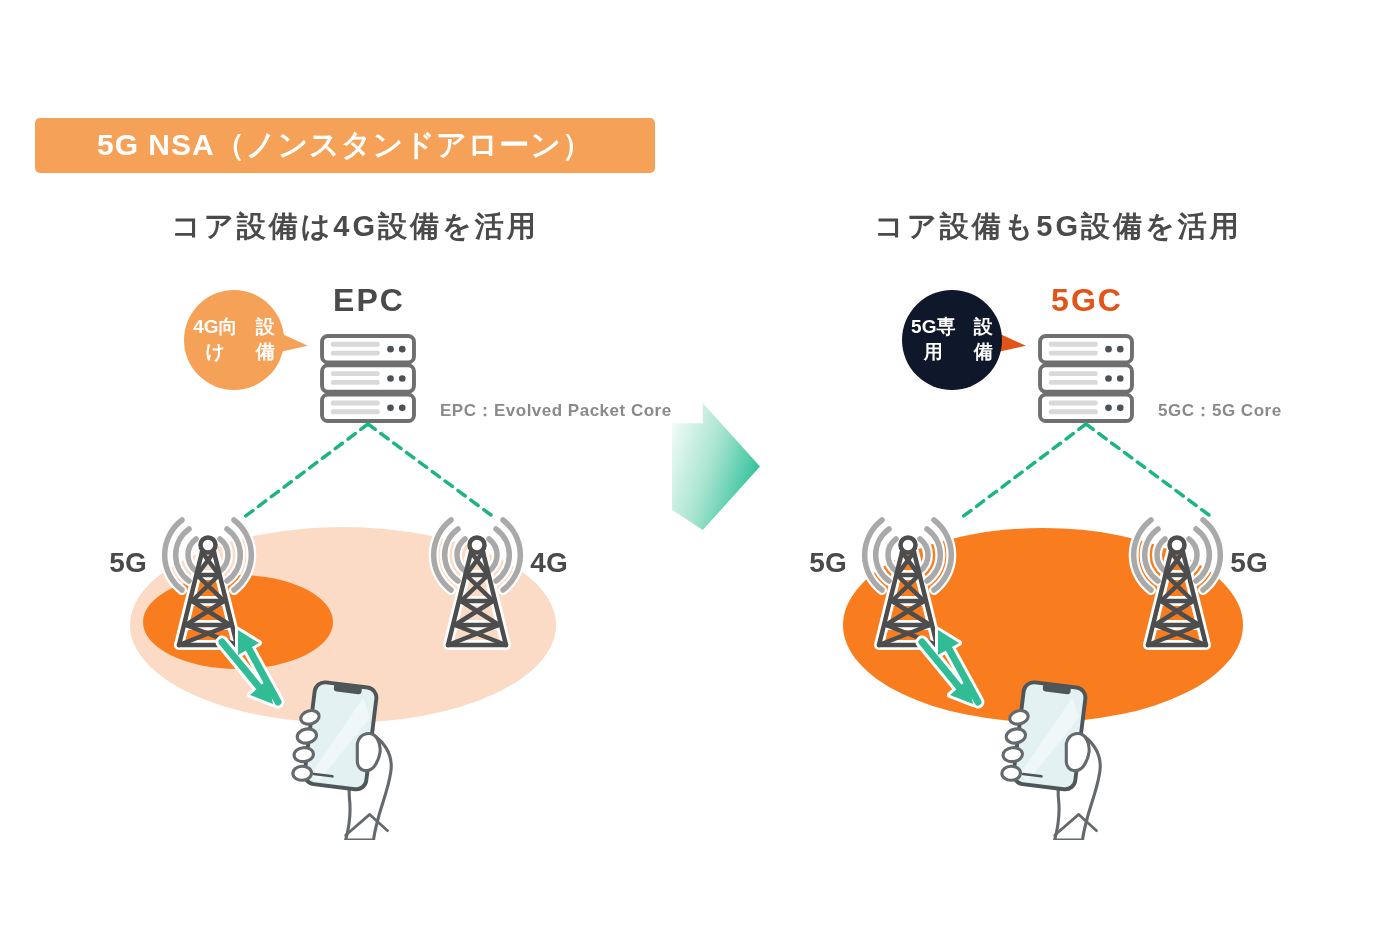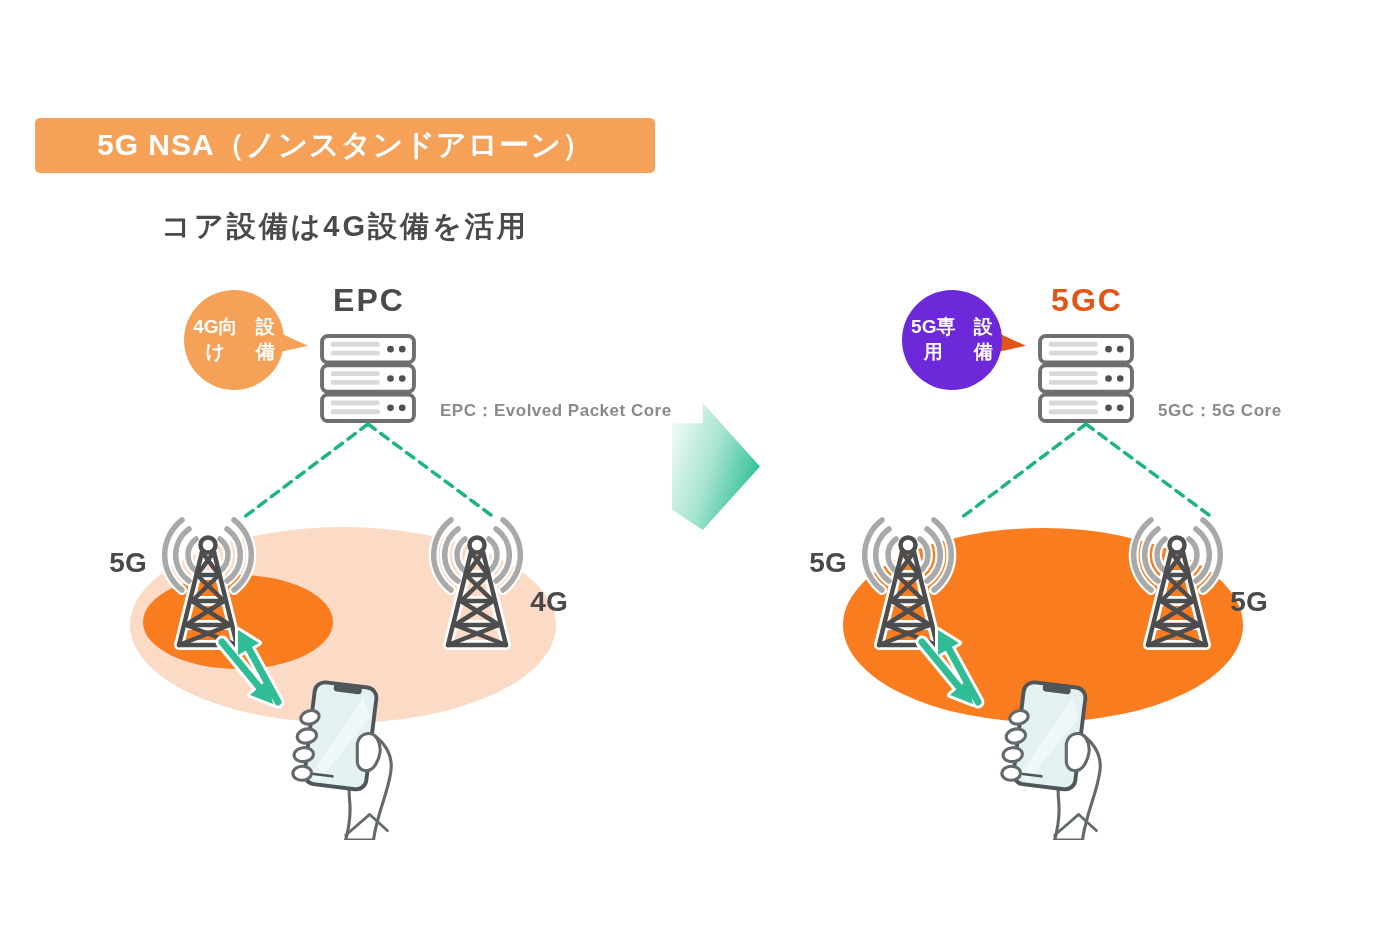--- a/index.html
+++ b/index.html
@@ -9,36 +9,36 @@
   .panel{position:absolute;top:0;width:700px;height:802px;}
   .panel--left{left:0;}
   .panel--right{left:700px;}
 
   .header{position:absolute;top:118px;left:35px;width:620px;height:55px;border-radius:5px;
           display:flex;align-items:center;justify-content:center;color:#fff;
           font-size:30px;font-weight:700;letter-spacing:1px;}
   .panel--left .header{background:#F5A157;}
   .panel--right .header{background:#E25417;left:48px;}
 
-  .subtitle{position:absolute;top:207px;left:35px;width:620px;text-align:center;
+  .subtitle{position:absolute;top:207px;left:45px;width:620px;text-align:center;
             font-size:29px;font-weight:700;color:#4A4A4A;letter-spacing:3px;}
   .panel--right .subtitle{left:48px;}
 
   .core-group{position:absolute;left:0;top:0;width:700px;height:933px;margin-left:28px;}
   .panel--right .core-group{left:18px;}
 
   .core-title{position:absolute;top:282px;left:266px;width:150px;text-align:center;
               font-size:32px;font-weight:700;color:#4A4A4A;letter-spacing:2px;}
   .panel--right .core-title{color:#E25417;}
 
   .bubble{position:absolute;top:290px;left:156px;width:100px;height:100px;border-radius:50%;
           background:#F5A157;color:#fff;font-weight:700;font-size:19px;line-height:1.3;
           display:flex;flex-direction:row;align-items:center;justify-content:center;
           text-align:center;z-index:2;}
-  .panel--right .bubble{background:#6d28d9;text-align:center;}
+  .panel--right .bubble{background:#0f172a;text-align:center;}
   .bubble-tail{position:absolute;top:333px;left:247px;width:0;height:0;z-index:1;
                border-top:11px solid transparent;border-bottom:11px solid transparent;
                border-left:33px solid #F5A157;transform:rotate(6deg);}
   .panel--right .bubble-tail{border-left-color:#E25417;}
 
   .server{position:absolute;top:334px;left:291px;width:98px;height:90px;}
   .caption{position:absolute;top:399px;left:412px;font-size:17px;font-weight:700;
            color:#8A8A8A;letter-spacing:.5px;white-space:nowrap;}
   .dashes{position:absolute;top:420px;left:180px;width:320px;height:104px;}
 
@@ -46,21 +46,21 @@
   .ellipse--light{top:527px;left:130px;width:426px;height:196px;background:#FBDAC6;}
   .ellipse--dark-small{top:575px;left:143px;width:190px;height:94px;background:#F97C1E;}
   .ellipse--dark-big{top:528px;left:143px;width:400px;height:194px;background:#F97C1E;}
 
   .tower{position:absolute;top:513px;width:170px;height:160px;}
   .tower--a{left:123px;}
   .tower--b{left:392px;}
   .tower-label{position:absolute;top:547px;width:64px;text-align:center;
                font-size:28px;font-weight:700;color:#4A4A4A;}
   .tower-label--left{left:96px;}
-  .tower-label--right{left:517px;margin-top:39px;}
+  .tower-label--right{left:517px;}
 
   .arrows{position:absolute;top:612px;left:205px;width:105px;height:110px;}
   .phone-wrap{position:absolute;top:677px;left:271px;width:140px;height:163px;}
   .panel--right .phone-wrap{left:280px;}
 
   .center-arrow{position:absolute;left:672px;top:403px;width:88px;height:127px;
                 background:linear-gradient(108deg,#f7fdfb 2%,#a9e4d0 45%,#13b98d 95%);
                 clip-path:polygon(0 16%,35% 16%,35% 0,100% 50%,35% 100%,0 84%);}
 
   .footnote{position:absolute;top:822px;right:14px;font-size:19px;font-weight:700;
@@ -189,20 +189,21 @@
     </svg>
 
     <svg class="phone-wrap" viewBox="0 0 180 210">
       <use href="#sym-phone-hand" xlink:href="#sym-phone-hand"></use>
     </svg>
   </section>
 
   <div class="center-arrow"></div>
 
   <section class="panel panel--right">
+    <div class="subtitle">コア設備も5G設備を活用</div>
 
     <div class="ellipse ellipse--dark-big"></div>
 
     <div class="core-group">
       <div class="core-title">5GC</div>
       <div class="bubble-tail"></div>
       <div class="bubble">
         <span>5G専用</span>
         <span>設備</span>
       </div>

